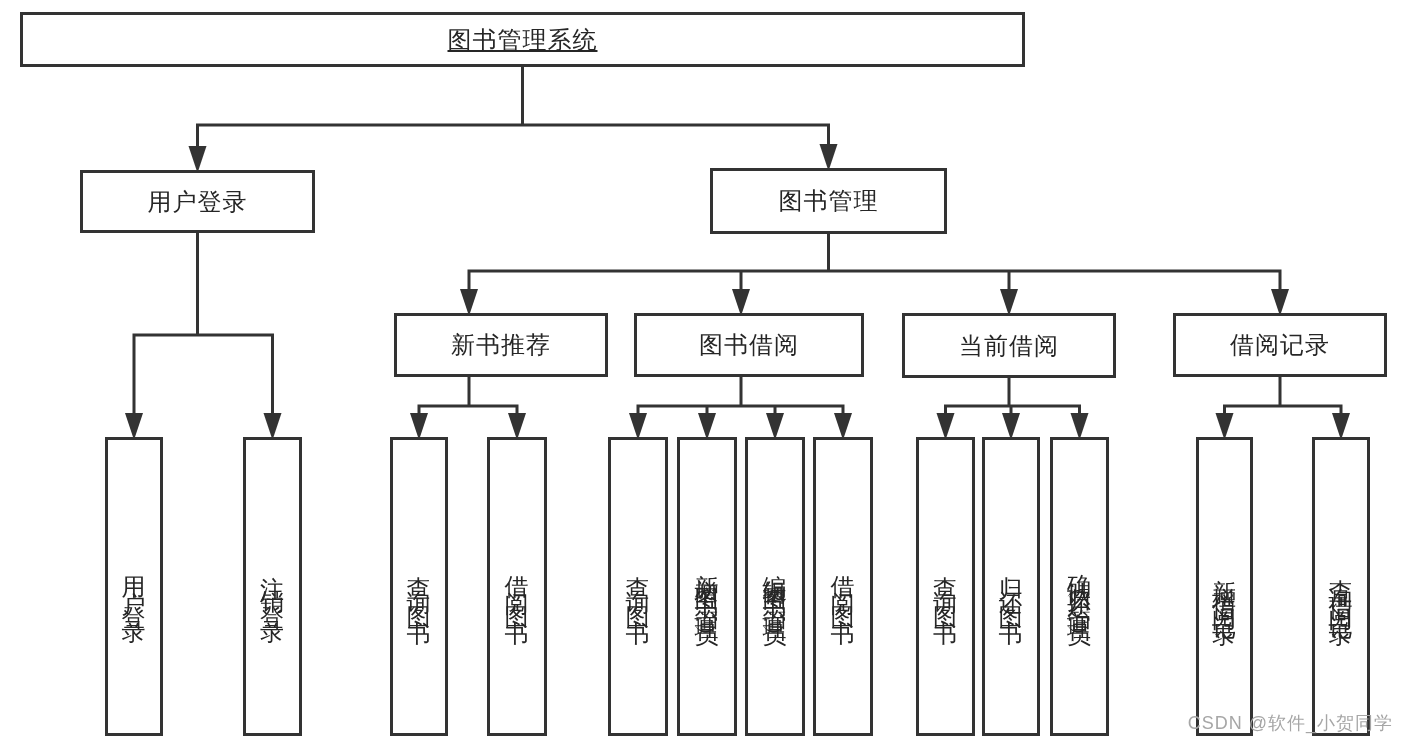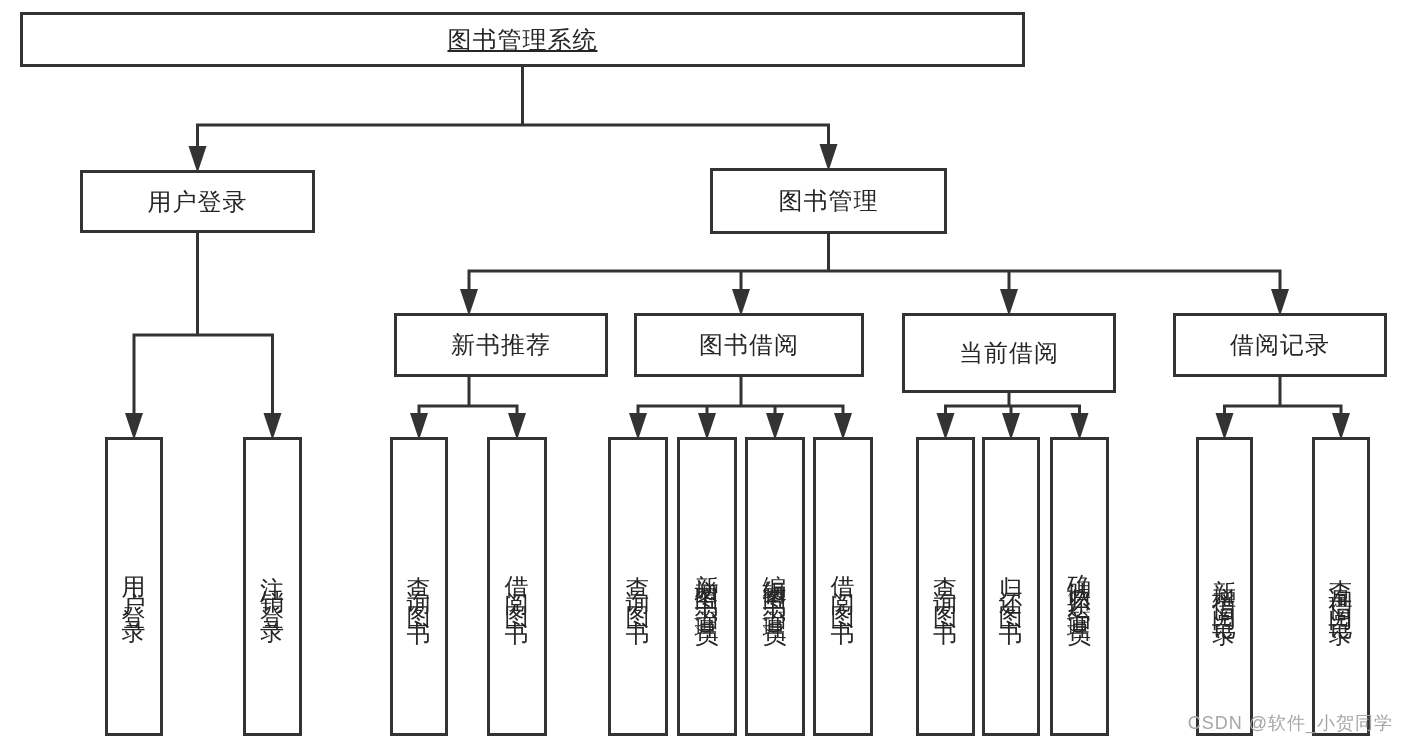--- a/index.html
+++ b/index.html
@@ -97,21 +97,21 @@
       </div>
       <div class="box h" style="left: 710px; top: 168px; width: 237px; height: 66px;">
         <span class="label">图书管理</span>
       </div>
       <div class="box h" style="left: 362px; top: 313px; width: 214px; height: 64px; margin-left: 32px;">
         <span class="label">新书推荐</span>
       </div>
       <div class="box h" style="left: 634px; top: 313px; width: 230px; height: 64px;">
         <span class="label">图书借阅</span>
       </div>
-      <div class="box h" style="left: 902px; top: 313px; width: 214px; height: 80px; text-align: right;">
+      <div class="box h" style="left: 902px; top: 313px; width: 214px; height: 65px; text-align: right;">
         <span class="label">当前借阅</span>
       </div>
       <div class="box h" style="left: 1173px; top: 313px; width: 214px; height: 64px;">
         <span class="label">借阅记录</span>
       </div>
       <div class="box v" style="left: 105px; top: 437px; width: 58px; height: 299px;">
         <span class="label" style="letter-spacing: 15px;">用户登录</span>
       </div>
       <div class="box v" style="left: 243px; top: 437px; width: 59px; height: 299px;">
         <span class="label" style="letter-spacing: 15px;">注销登录</span>

